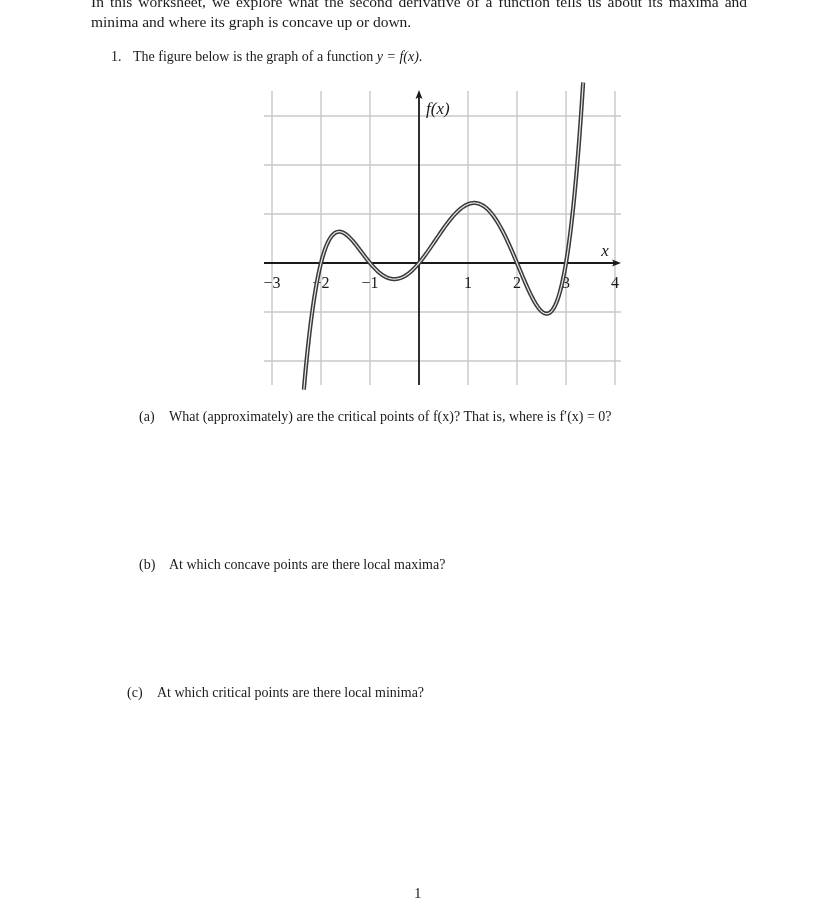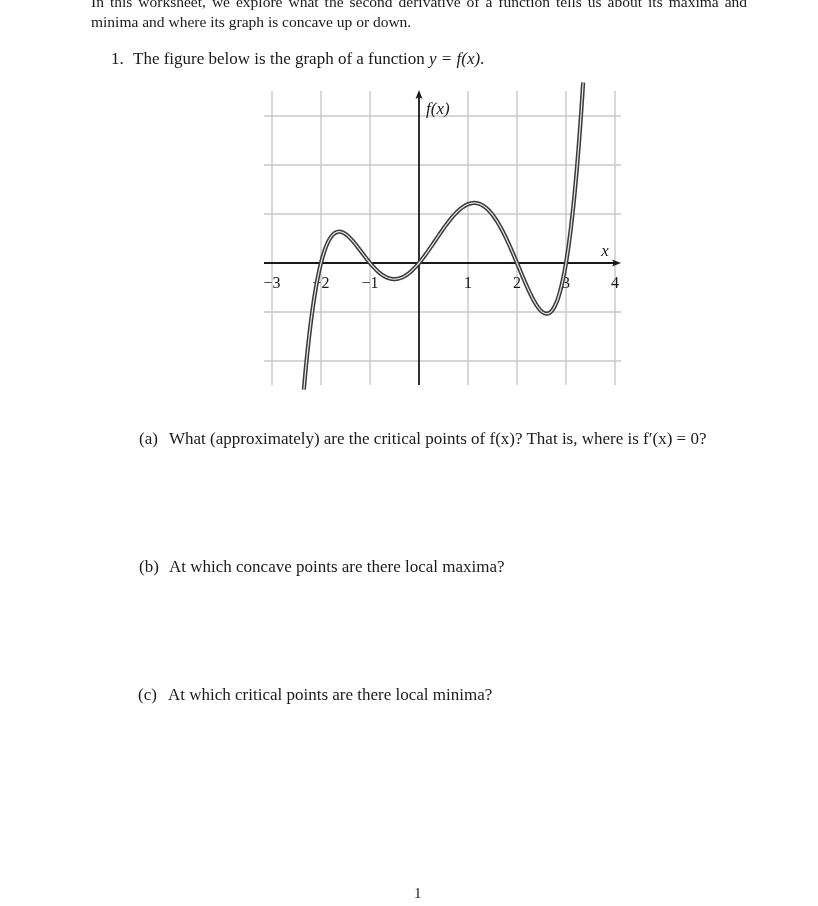--- a/index.html
+++ b/index.html
@@ -10,21 +10,21 @@
     }
     .abs { position: absolute; white-space: nowrap; }
     .intro {
       left: 91px; top: -8px; width: 656px;
       font-size: 15.5px; line-height: 20px;
       font-family: "Liberation Serif", serif;
       white-space: normal; text-align: justify; text-align-last: left;
     }
     .item {
       font-family: "Liberation Serif", serif;
-      font-size: 17px;
+      font-size: 14px;
     }
     .num { display: inline-block; width: 22px; }
     .tag { display: inline-block; width: 30px; }
     .math { font-style: italic; }
     svg text { font-family: "Liberation Serif", serif; }
     .pagenum { left: 414px; top: 885px; font-size: 15px; font-family: "Liberation Serif", serif; }
   </style>
 </head>
 <body>
 
@@ -66,25 +66,25 @@
       <text x="517" y="288">2</text>
       <text x="566" y="288">3</text>
       <text x="615" y="288">4</text>
     </g>
   <text id="xlabel" x="605" y="256" font-size="17" font-style="italic" text-anchor="middle" fill="#1a1a1a">x</text>
   <text id="ylabel" x="426" y="114" font-size="17" font-style="italic" fill="#1a1a1a">f(x)</text>
   <path id="curve-outer" fill="none" stroke="#3a3a3a" stroke-width="4.2" stroke-linejoin="round" stroke-linecap="butt" d="M303.85,389.62L304.55,381.75L305.25,374.14L305.94,366.80L306.64,359.72L307.34,352.90L308.04,346.32L308.74,339.98L309.44,333.88L310.13,328.02L310.83,322.38L311.53,316.97L312.23,311.77L312.93,306.78L313.63,302.00L314.32,297.43L315.02,293.05L315.72,288.86L316.42,284.87L317.12,281.06L317.81,277.42L318.51,273.96L319.21,270.67L319.91,267.55L320.61,264.59L321.31,261.79L322.00,259.14L322.70,256.64L323.40,254.29L324.10,252.07L324.80,250.00L325.50,248.05L326.19,246.24L326.89,244.55L327.59,242.99L328.29,241.54L328.99,240.21L329.69,238.99L330.38,237.87L331.08,236.86L331.78,235.96L332.48,235.15L333.18,234.43L333.87,233.81L334.57,233.27L335.27,232.82L335.97,232.45L336.67,232.15L337.37,231.94L338.06,231.79L338.76,231.72L339.46,231.71L340.16,231.77L340.86,231.89L341.56,232.07L342.25,232.30L342.95,232.59L343.65,232.93L344.35,233.32L345.05,233.75L345.75,234.23L346.44,234.75L347.14,235.31L347.84,235.91L348.54,236.54L349.24,237.20L349.93,237.89L350.63,238.61L351.33,239.36L352.03,240.13L352.73,240.93L353.43,241.74L354.12,242.58L354.82,243.43L355.52,244.29L356.22,245.17L356.92,246.06L357.62,246.96L358.31,247.87L359.01,248.79L359.71,249.71L360.41,250.63L361.11,251.56L361.80,252.49L362.50,253.41L363.20,254.34L363.90,255.26L364.60,256.18L365.30,257.09L365.99,257.99L366.69,258.89L367.39,259.78L368.09,260.66L368.79,261.52L369.49,262.38L370.18,263.22L370.88,264.05L371.58,264.86L372.28,265.65L372.98,266.43L373.68,267.20L374.37,267.94L375.07,268.66L375.77,269.37L376.47,270.05L377.17,270.71L377.86,271.35L378.56,271.97L379.26,272.57L379.96,273.14L380.66,273.69L381.36,274.21L382.05,274.71L382.75,275.18L383.45,275.63L384.15,276.05L384.85,276.44L385.55,276.81L386.24,277.15L386.94,277.47L387.64,277.75L388.34,278.01L389.04,278.24L389.73,278.45L390.43,278.62L391.13,278.77L391.83,278.89L392.53,278.98L393.23,279.04L393.92,279.07L394.62,279.08L395.32,279.05L396.02,279.00L396.72,278.92L397.42,278.81L398.11,278.68L398.81,278.51L399.51,278.32L400.21,278.10L400.91,277.86L401.61,277.58L402.30,277.28L403.00,276.96L403.70,276.60L404.40,276.22L405.10,275.82L405.79,275.39L406.49,274.93L407.19,274.45L407.89,273.95L408.59,273.42L409.29,272.87L409.98,272.29L410.68,271.69L411.38,271.07L412.08,270.43L412.78,269.77L413.48,269.08L414.17,268.38L414.87,267.66L415.57,266.91L416.27,266.15L416.97,265.37L417.66,264.57L418.36,263.76L419.06,262.93L419.76,262.08L420.46,261.22L421.16,260.34L421.85,259.45L422.55,258.54L423.25,257.63L423.95,256.70L424.65,255.76L425.35,254.81L426.04,253.84L426.74,252.87L427.44,251.89L428.14,250.90L428.84,249.91L429.53,248.91L430.23,247.90L430.93,246.88L431.63,245.87L432.33,244.84L433.03,243.82L433.72,242.79L434.42,241.76L435.12,240.73L435.82,239.70L436.52,238.67L437.22,237.64L437.91,236.61L438.61,235.59L439.31,234.56L440.01,233.55L440.71,232.53L441.41,231.53L442.10,230.53L442.80,229.53L443.50,228.55L444.20,227.57L444.90,226.60L445.59,225.64L446.29,224.69L446.99,223.76L447.69,222.83L448.39,221.92L449.09,221.02L449.78,220.14L450.48,219.27L451.18,218.42L451.88,217.58L452.58,216.76L453.28,215.95L453.97,215.17L454.67,214.40L455.37,213.66L456.07,212.93L456.77,212.22L457.46,211.54L458.16,210.88L458.86,210.24L459.56,209.62L460.26,209.03L460.96,208.46L461.65,207.91L462.35,207.40L463.05,206.90L463.75,206.44L464.45,206.00L465.15,205.59L465.84,205.20L466.54,204.85L467.24,204.52L467.94,204.22L468.64,203.96L469.34,203.72L470.03,203.51L470.73,203.34L471.43,203.20L472.13,203.08L472.83,203.00L473.52,202.96L474.22,202.94L474.92,202.96L475.62,203.01L476.32,203.10L477.02,203.22L477.71,203.37L478.41,203.56L479.11,203.78L479.81,204.03L480.51,204.33L481.21,204.65L481.90,205.01L482.60,205.41L483.30,205.84L484.00,206.30L484.70,206.80L485.39,207.34L486.09,207.91L486.79,208.52L487.49,209.16L488.19,209.83L488.89,210.54L489.58,211.29L490.28,212.07L490.98,212.88L491.68,213.73L492.38,214.61L493.08,215.52L493.77,216.47L494.47,217.45L495.17,218.46L495.87,219.51L496.57,220.58L497.27,221.69L497.96,222.83L498.66,223.99L499.36,225.19L500.06,226.42L500.76,227.67L501.45,228.96L502.15,230.27L502.85,231.60L503.55,232.97L504.25,234.35L504.95,235.76L505.64,237.20L506.34,238.66L507.04,240.14L507.74,241.64L508.44,243.16L509.14,244.70L509.83,246.25L510.53,247.83L511.23,249.42L511.93,251.02L512.63,252.64L513.33,254.27L514.02,255.91L514.72,257.56L515.42,259.22L516.12,260.89L516.82,262.56L517.51,264.24L518.21,265.92L518.91,267.60L519.61,269.28L520.31,270.96L521.01,272.63L521.70,274.30L522.40,275.97L523.10,277.62L523.80,279.27L524.50,280.90L525.20,282.52L525.89,284.13L526.59,285.71L527.29,287.28L527.99,288.82L528.69,290.34L529.38,291.84L530.08,293.31L530.78,294.74L531.48,296.15L532.18,297.52L532.88,298.85L533.57,300.14L534.27,301.39L534.97,302.60L535.67,303.76L536.37,304.86L537.07,305.92L537.76,306.92L538.46,307.87L539.16,308.75L539.86,309.57L540.56,310.33L541.25,311.01L541.95,311.62L542.65,312.16L543.35,312.62L544.05,313.00L544.75,313.29L545.44,313.50L546.14,313.62L546.84,313.64L547.54,313.56L548.24,313.38L548.94,313.10L549.63,312.71L550.33,312.20L551.03,311.59L551.73,310.85L552.43,309.99L553.13,309.00L553.82,307.88L554.52,306.63L555.22,305.24L555.92,303.70L556.62,302.02L557.31,300.19L558.01,298.20L558.71,296.05L559.41,293.74L560.11,291.26L560.81,288.61L561.50,285.78L562.20,282.77L562.90,279.57L563.60,276.18L564.30,272.60L565.00,268.81L565.69,264.82L566.39,260.61L567.09,256.20L567.79,251.56L568.49,246.69L569.18,241.59L569.88,236.26L570.58,230.69L571.28,224.86L571.98,218.79L572.68,212.46L573.37,205.86L574.07,198.99L574.77,191.85L575.47,184.43L576.17,176.72L576.87,168.72L577.56,160.41L578.26,151.81L578.96,142.89L579.66,133.65L580.36,124.10L581.06,114.21L581.75,103.98L582.45,93.41L583.15,82.50"></path>
   <path id="curve-inner" fill="none" stroke="#e8e8e8" stroke-width="1.2" stroke-linejoin="round" d="M303.85,389.62L304.55,381.75L305.25,374.14L305.94,366.80L306.64,359.72L307.34,352.90L308.04,346.32L308.74,339.98L309.44,333.88L310.13,328.02L310.83,322.38L311.53,316.97L312.23,311.77L312.93,306.78L313.63,302.00L314.32,297.43L315.02,293.05L315.72,288.86L316.42,284.87L317.12,281.06L317.81,277.42L318.51,273.96L319.21,270.67L319.91,267.55L320.61,264.59L321.31,261.79L322.00,259.14L322.70,256.64L323.40,254.29L324.10,252.07L324.80,250.00L325.50,248.05L326.19,246.24L326.89,244.55L327.59,242.99L328.29,241.54L328.99,240.21L329.69,238.99L330.38,237.87L331.08,236.86L331.78,235.96L332.48,235.15L333.18,234.43L333.87,233.81L334.57,233.27L335.27,232.82L335.97,232.45L336.67,232.15L337.37,231.94L338.06,231.79L338.76,231.72L339.46,231.71L340.16,231.77L340.86,231.89L341.56,232.07L342.25,232.30L342.95,232.59L343.65,232.93L344.35,233.32L345.05,233.75L345.75,234.23L346.44,234.75L347.14,235.31L347.84,235.91L348.54,236.54L349.24,237.20L349.93,237.89L350.63,238.61L351.33,239.36L352.03,240.13L352.73,240.93L353.43,241.74L354.12,242.58L354.82,243.43L355.52,244.29L356.22,245.17L356.92,246.06L357.62,246.96L358.31,247.87L359.01,248.79L359.71,249.71L360.41,250.63L361.11,251.56L361.80,252.49L362.50,253.41L363.20,254.34L363.90,255.26L364.60,256.18L365.30,257.09L365.99,257.99L366.69,258.89L367.39,259.78L368.09,260.66L368.79,261.52L369.49,262.38L370.18,263.22L370.88,264.05L371.58,264.86L372.28,265.65L372.98,266.43L373.68,267.20L374.37,267.94L375.07,268.66L375.77,269.37L376.47,270.05L377.17,270.71L377.86,271.35L378.56,271.97L379.26,272.57L379.96,273.14L380.66,273.69L381.36,274.21L382.05,274.71L382.75,275.18L383.45,275.63L384.15,276.05L384.85,276.44L385.55,276.81L386.24,277.15L386.94,277.47L387.64,277.75L388.34,278.01L389.04,278.24L389.73,278.45L390.43,278.62L391.13,278.77L391.83,278.89L392.53,278.98L393.23,279.04L393.92,279.07L394.62,279.08L395.32,279.05L396.02,279.00L396.72,278.92L397.42,278.81L398.11,278.68L398.81,278.51L399.51,278.32L400.21,278.10L400.91,277.86L401.61,277.58L402.30,277.28L403.00,276.96L403.70,276.60L404.40,276.22L405.10,275.82L405.79,275.39L406.49,274.93L407.19,274.45L407.89,273.95L408.59,273.42L409.29,272.87L409.98,272.29L410.68,271.69L411.38,271.07L412.08,270.43L412.78,269.77L413.48,269.08L414.17,268.38L414.87,267.66L415.57,266.91L416.27,266.15L416.97,265.37L417.66,264.57L418.36,263.76L419.06,262.93L419.76,262.08L420.46,261.22L421.16,260.34L421.85,259.45L422.55,258.54L423.25,257.63L423.95,256.70L424.65,255.76L425.35,254.81L426.04,253.84L426.74,252.87L427.44,251.89L428.14,250.90L428.84,249.91L429.53,248.91L430.23,247.90L430.93,246.88L431.63,245.87L432.33,244.84L433.03,243.82L433.72,242.79L434.42,241.76L435.12,240.73L435.82,239.70L436.52,238.67L437.22,237.64L437.91,236.61L438.61,235.59L439.31,234.56L440.01,233.55L440.71,232.53L441.41,231.53L442.10,230.53L442.80,229.53L443.50,228.55L444.20,227.57L444.90,226.60L445.59,225.64L446.29,224.69L446.99,223.76L447.69,222.83L448.39,221.92L449.09,221.02L449.78,220.14L450.48,219.27L451.18,218.42L451.88,217.58L452.58,216.76L453.28,215.95L453.97,215.17L454.67,214.40L455.37,213.66L456.07,212.93L456.77,212.22L457.46,211.54L458.16,210.88L458.86,210.24L459.56,209.62L460.26,209.03L460.96,208.46L461.65,207.91L462.35,207.40L463.05,206.90L463.75,206.44L464.45,206.00L465.15,205.59L465.84,205.20L466.54,204.85L467.24,204.52L467.94,204.22L468.64,203.96L469.34,203.72L470.03,203.51L470.73,203.34L471.43,203.20L472.13,203.08L472.83,203.00L473.52,202.96L474.22,202.94L474.92,202.96L475.62,203.01L476.32,203.10L477.02,203.22L477.71,203.37L478.41,203.56L479.11,203.78L479.81,204.03L480.51,204.33L481.21,204.65L481.90,205.01L482.60,205.41L483.30,205.84L484.00,206.30L484.70,206.80L485.39,207.34L486.09,207.91L486.79,208.52L487.49,209.16L488.19,209.83L488.89,210.54L489.58,211.29L490.28,212.07L490.98,212.88L491.68,213.73L492.38,214.61L493.08,215.52L493.77,216.47L494.47,217.45L495.17,218.46L495.87,219.51L496.57,220.58L497.27,221.69L497.96,222.83L498.66,223.99L499.36,225.19L500.06,226.42L500.76,227.67L501.45,228.96L502.15,230.27L502.85,231.60L503.55,232.97L504.25,234.35L504.95,235.76L505.64,237.20L506.34,238.66L507.04,240.14L507.74,241.64L508.44,243.16L509.14,244.70L509.83,246.25L510.53,247.83L511.23,249.42L511.93,251.02L512.63,252.64L513.33,254.27L514.02,255.91L514.72,257.56L515.42,259.22L516.12,260.89L516.82,262.56L517.51,264.24L518.21,265.92L518.91,267.60L519.61,269.28L520.31,270.96L521.01,272.63L521.70,274.30L522.40,275.97L523.10,277.62L523.80,279.27L524.50,280.90L525.20,282.52L525.89,284.13L526.59,285.71L527.29,287.28L527.99,288.82L528.69,290.34L529.38,291.84L530.08,293.31L530.78,294.74L531.48,296.15L532.18,297.52L532.88,298.85L533.57,300.14L534.27,301.39L534.97,302.60L535.67,303.76L536.37,304.86L537.07,305.92L537.76,306.92L538.46,307.87L539.16,308.75L539.86,309.57L540.56,310.33L541.25,311.01L541.95,311.62L542.65,312.16L543.35,312.62L544.05,313.00L544.75,313.29L545.44,313.50L546.14,313.62L546.84,313.64L547.54,313.56L548.24,313.38L548.94,313.10L549.63,312.71L550.33,312.20L551.03,311.59L551.73,310.85L552.43,309.99L553.13,309.00L553.82,307.88L554.52,306.63L555.22,305.24L555.92,303.70L556.62,302.02L557.31,300.19L558.01,298.20L558.71,296.05L559.41,293.74L560.11,291.26L560.81,288.61L561.50,285.78L562.20,282.77L562.90,279.57L563.60,276.18L564.30,272.60L565.00,268.81L565.69,264.82L566.39,260.61L567.09,256.20L567.79,251.56L568.49,246.69L569.18,241.59L569.88,236.26L570.58,230.69L571.28,224.86L571.98,218.79L572.68,212.46L573.37,205.86L574.07,198.99L574.77,191.85L575.47,184.43L576.17,176.72L576.87,168.72L577.56,160.41L578.26,151.81L578.96,142.89L579.66,133.65L580.36,124.10L581.06,114.21L581.75,103.98L582.45,93.41L583.15,82.50"></path>
 </svg>
 
-<div class="abs item" style="left:139px; top:429px;">
+<div class="abs item" style="left:139px; top:409px;">
   <span class="tag">(a)</span><span>What (approximately) are the critical points of f(x)? That is, where is f′(x) = 0?</span>
 </div>
 
 <div class="abs item" style="left:139px; top:557px;">
   <span class="tag">(b)</span><span>At which concave points are there local maxima?</span>
 </div>
 
-<div class="abs item" style="left:138px; top:685px;">
+<div class="abs item" style="left:127px; top:685px;">
   <span class="tag">(c)</span><span>At which critical points are there local minima?</span>
 </div>
 
 <div class="abs pagenum">1</div>
 
 </body></html>

